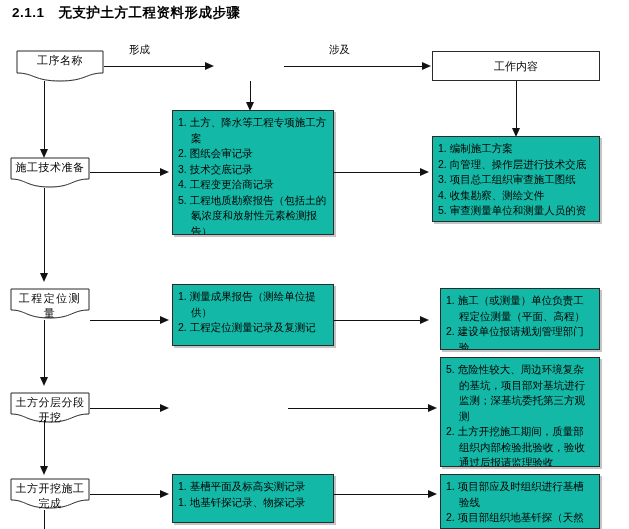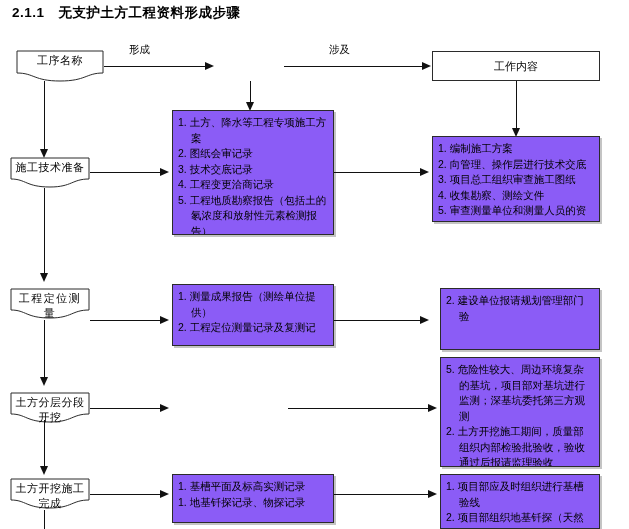--- a/index.html
+++ b/index.html
@@ -42,21 +42,21 @@
     letter-spacing:.5px;
     word-break:break-all;
   }
   .doc.clip{overflow:hidden;}
 
   
   .listbox{
     position:absolute;
     border:1px solid #2b2b2b;
     box-sizing:border-box;
-    background:#8b5cf6;
+    background:#14b8a6;
     padding:4px 5px 3px 5px;
     box-shadow:2px 2px 0 #c4c4c4;
     overflow:hidden;
   }
   .listbox ol{
     margin:0;padding:0;list-style:none;
   }
   .listbox li{
     font-size:10.5px;
     line-height:15.5px;
@@ -171,20 +171,21 @@
       <li>1. 测量成果报告（测绘单位提供）</li>
       <li>2. 工程定位测量记录及复测记</li>
     </ol>
   </div>
 
   <div class="hline" style="left:334px;top:320px;width:88px;"></div>
   <div class="arrow right" style="left:420px;top:315.5px;"></div>
 
   <div class="listbox" style="left:440px;top:288px;width:160px;height:62px;">
     <ol>
+      <li>1. 施工（或测量）单位负责工程定位测量（平面、高程）</li>
       <li>2. 建设单位报请规划管理部门验</li>
     </ol>
   </div>
 
   <div class="vline" style="left:44px;top:320px;height:62px;"></div>
   <div class="arrow down" style="left:39.5px;top:377px;"></div>
 
   <div class="doc clip" style="left:10px;top:392px;width:80px;height:32px;">
     <svg width="80" height="32" viewBox="0 0 80 32">
       <path d="M1,1 L79,1 L79,22 C62,22 62,30 40,30 C16,30 16,22 1,22 Z" fill="#ffffff" stroke="#2b2b2b" stroke-width="1"></path>

